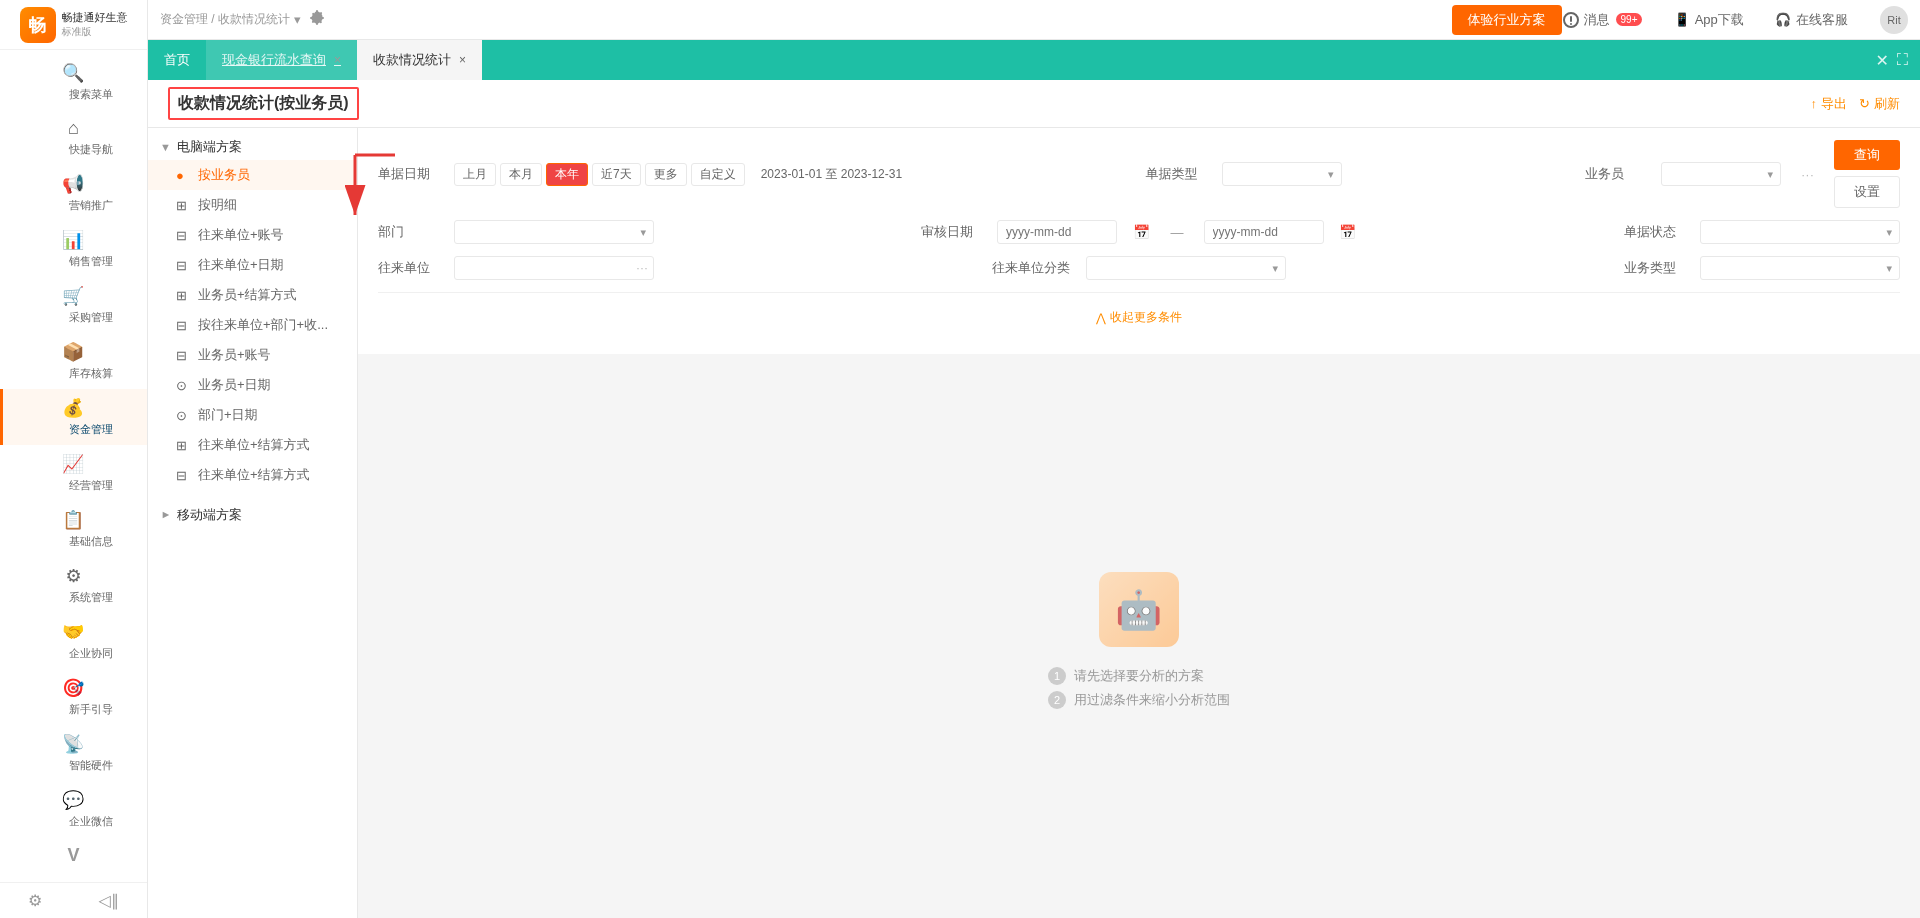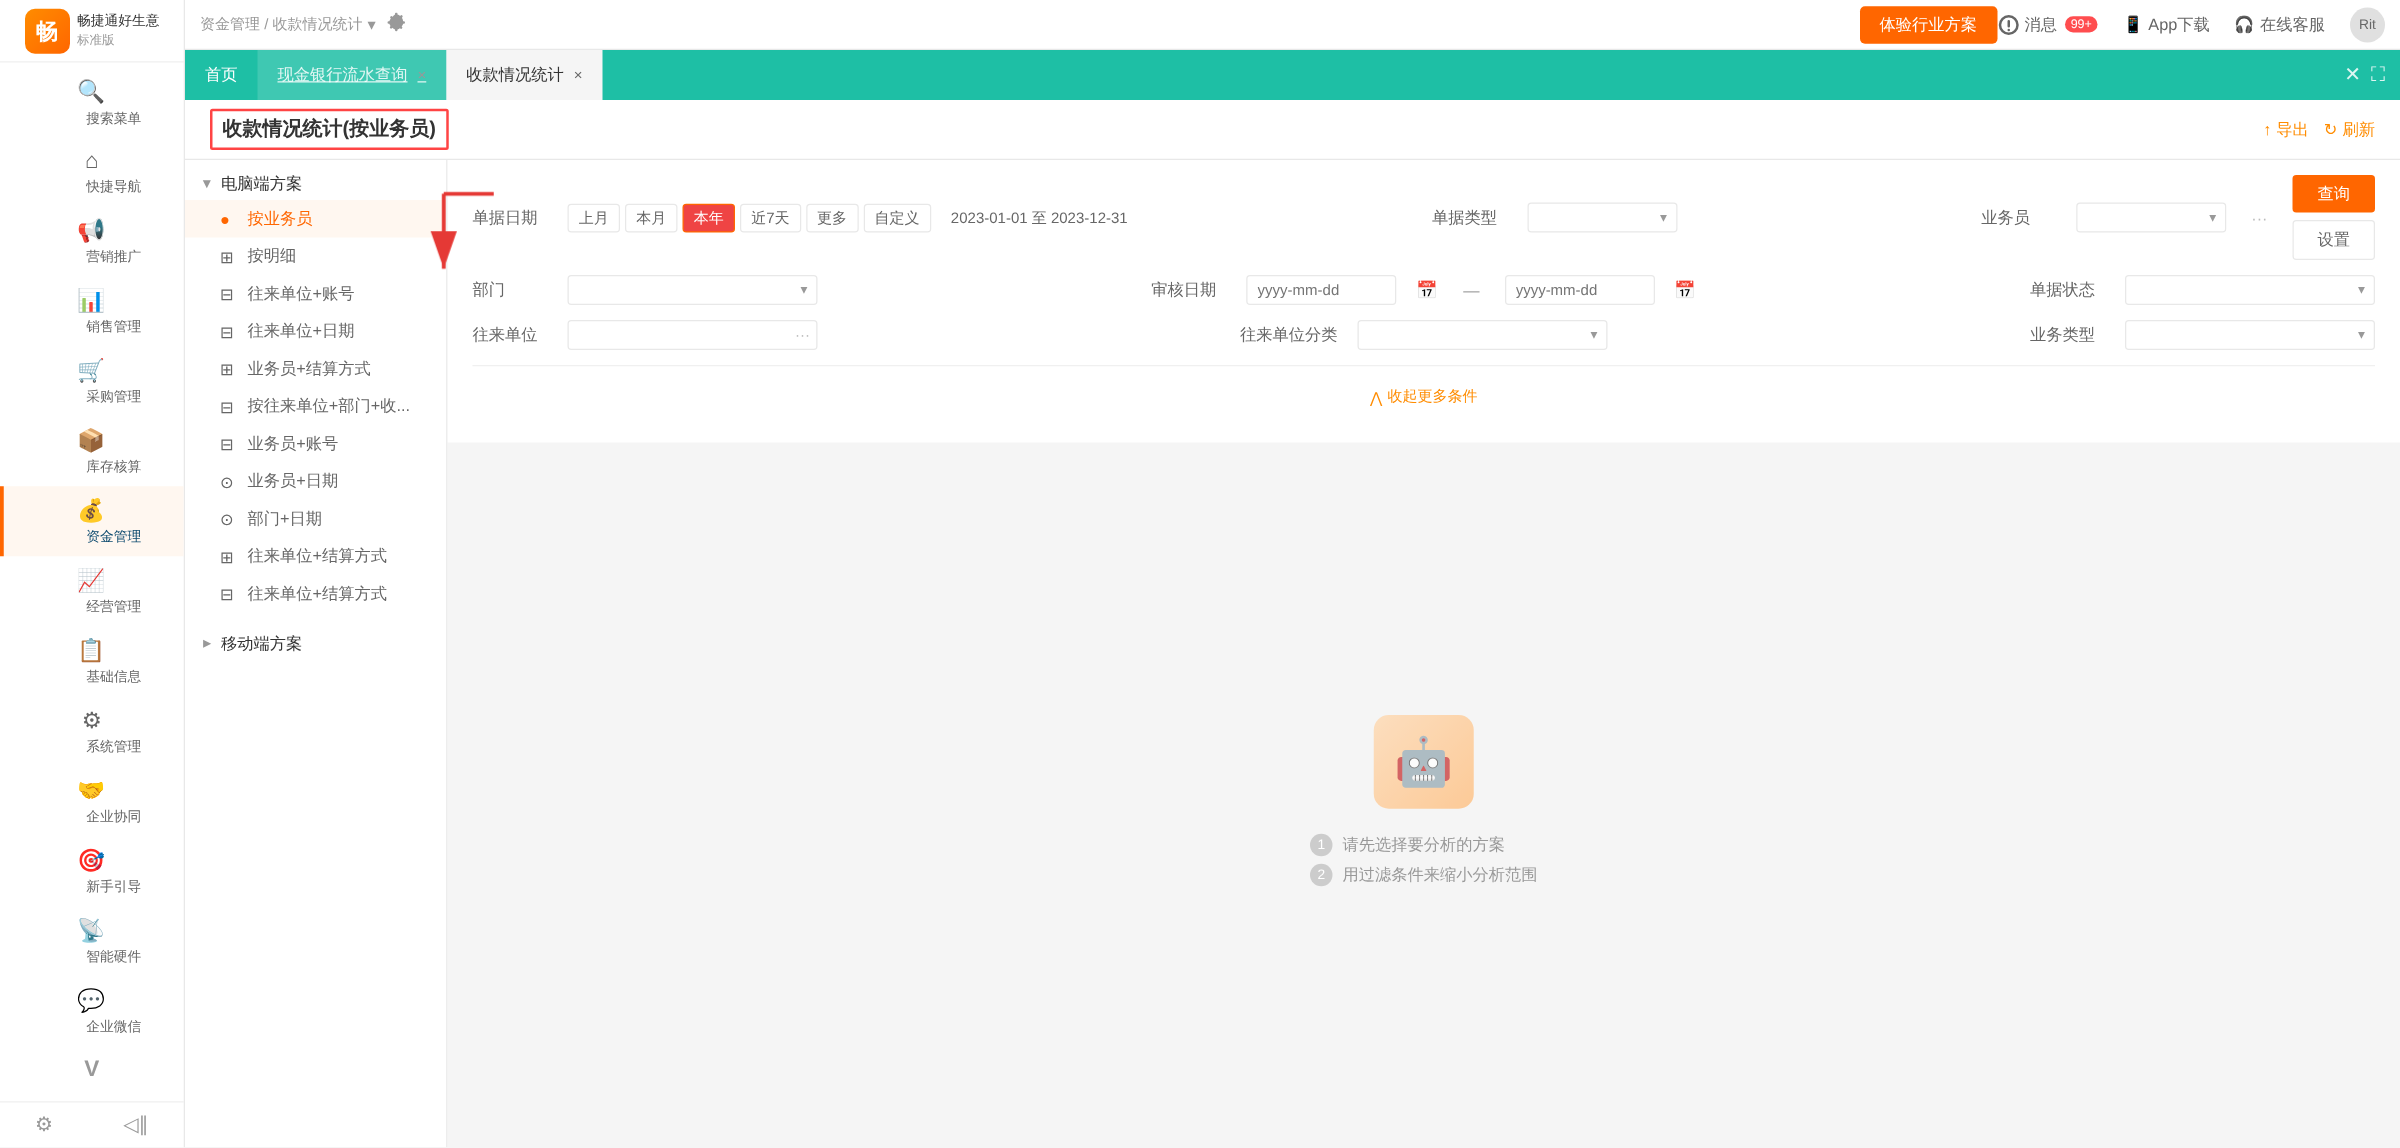--- a/index.html
+++ b/index.html
@@ -15,21 +15,21 @@
       border-bottom: 1px solid #e8e8e8;
       position: fixed;
       top: 0; left: 0; right: 0;
       z-index: 100;
     }
     .top-header .breadcrumb-area {
       display: flex; align-items: center; flex: 1;
     }
     .breadcrumb-text { color: #999; font-size: 12px; margin-right: 4px; }
     .top-header .right-area {
-      display: flex; align-items: center; gap: 20px; margin-left: auto;
+      display: flex; align-items: center; gap: 32px; margin-left: auto;
     }
     .top-header .msg-btn { display: flex; align-items: center; gap: 4px; color: #666; cursor: pointer; position: relative; }
     .top-header .app-btn, .top-header .service-btn { color: #666; cursor: pointer; display: flex; align-items: center; gap: 4px; }
     .avatar-area { width: 28px; height: 28px; border-radius: 50%; background: #ccc; }
 
     
     .main-layout {
       display: flex;
       height: 918px;
       padding-top: 0;

